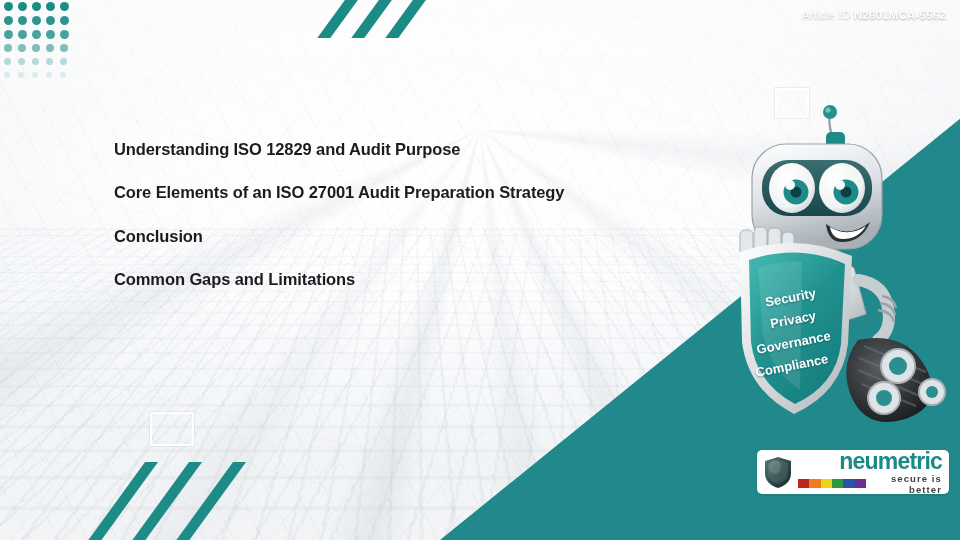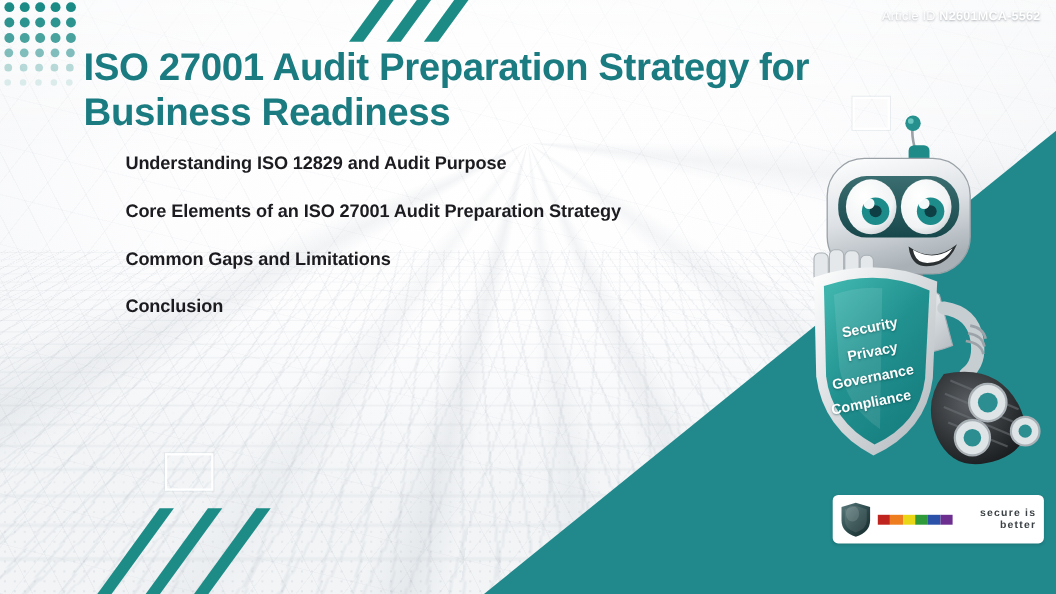--- a/index.html
+++ b/index.html
@@ -305,27 +305,26 @@
       <span></span>
   </div>
 
   <div id="teal-wedge"></div>
 
   <div id="article-id">
     <span class="label">Article ID</span>
     <span class="value">N2601MCA-5562</span>
   </div>
 
-  <h1 id="page-title">ISO 27001 Audit Preparation Strategy for Business Readiness</h1>
 
   <div id="agenda">
     <div class="agenda-item">Understanding ISO 12829 and Audit Purpose</div>
     <div class="agenda-item">Core Elements of an ISO 27001 Audit Preparation Strategy</div>
+    <div class="agenda-item">Conclusion</div>
     <div class="agenda-item">Common Gaps and Limitations</div>
-    <div class="agenda-item">Conclusion</div>
   </div>
 
   <div id="mascot">
     <svg viewBox="0 0 238 320" xmlns="http://www.w3.org/2000/svg">
       <defs>
         <linearGradient id="mBody" x1="0" y1="0" x2="1" y2="1">
           <stop offset="0" stop-color="#fdfdfe"></stop>
             <stop offset=".5" stop-color="#dfe3e6"></stop>
             <stop offset="1" stop-color="#b3babf"></stop>
         </linearGradient>
@@ -437,20 +436,21 @@
           <stop offset="0" stop-color="#5c7a7c"></stop>
             <stop offset=".5" stop-color="#2e4b4d"></stop>
             <stop offset="1" stop-color="#16292b"></stop>
         </linearGradient>
       </defs>
       <path d="M14 1 L27 5 v12 q0 11 -13 15 Q1 28 1 17 V5 z" fill="url(#lgS)"></path>
       <path d="M14 4 L24 7 v10 q0 8 -10 11 Q4 25 4 17 V7 z" fill="#ffffff" opacity=".10"></path>
       <ellipse cx="11" cy="11" rx="6" ry="7" fill="#ffffff" opacity=".13"></ellipse>
     </svg>
     <div id="logo-text">
+      <div id="logo-word">neumetric</div>
       <div id="logo-bottom">
         <div id="rainbow">
           <i style="background:#c0241f"></i>
           <i style="background:#ee7d1f"></i>
           <i style="background:#e8d617"></i>
           <i style="background:#2f9a3a"></i>
           <i style="background:#2b52a8"></i>
           <i style="background:#6d2f8f"></i>
         </div>
         <div id="logo-tag">secure is better</div>

